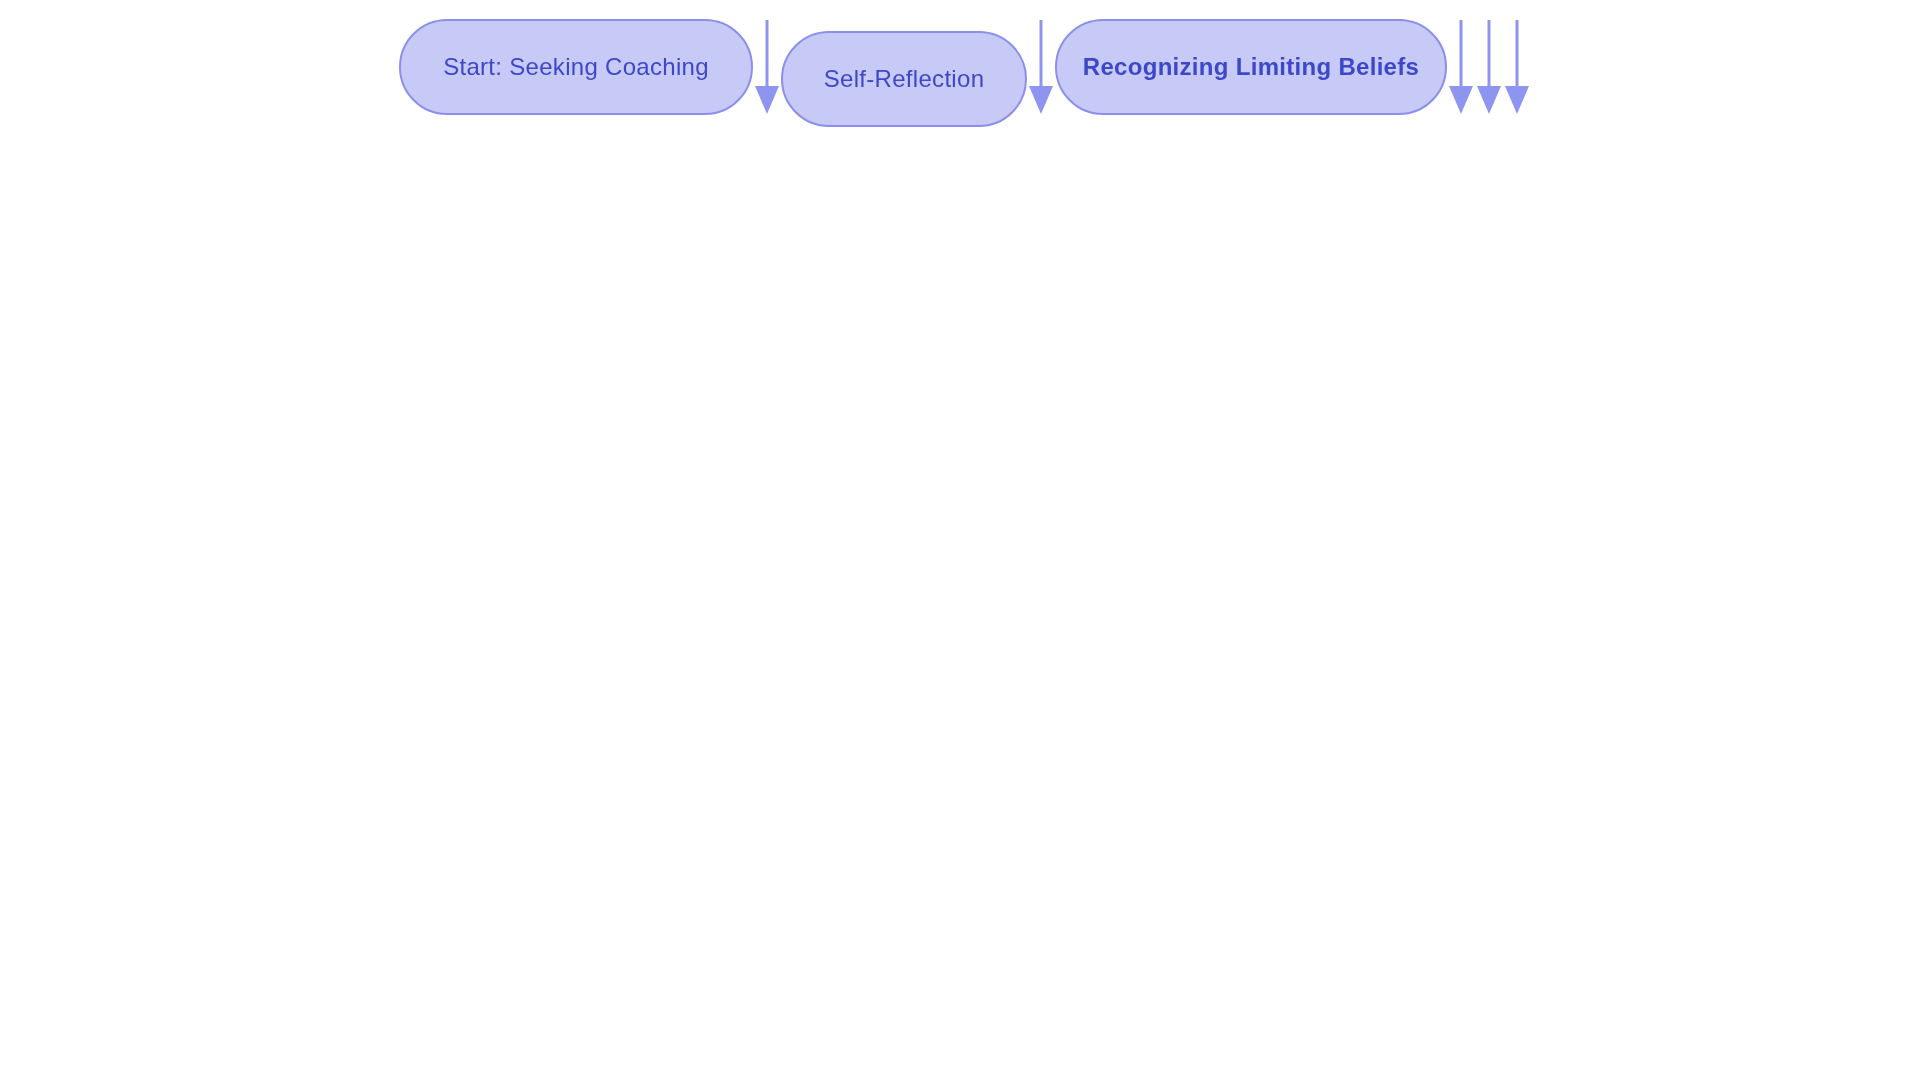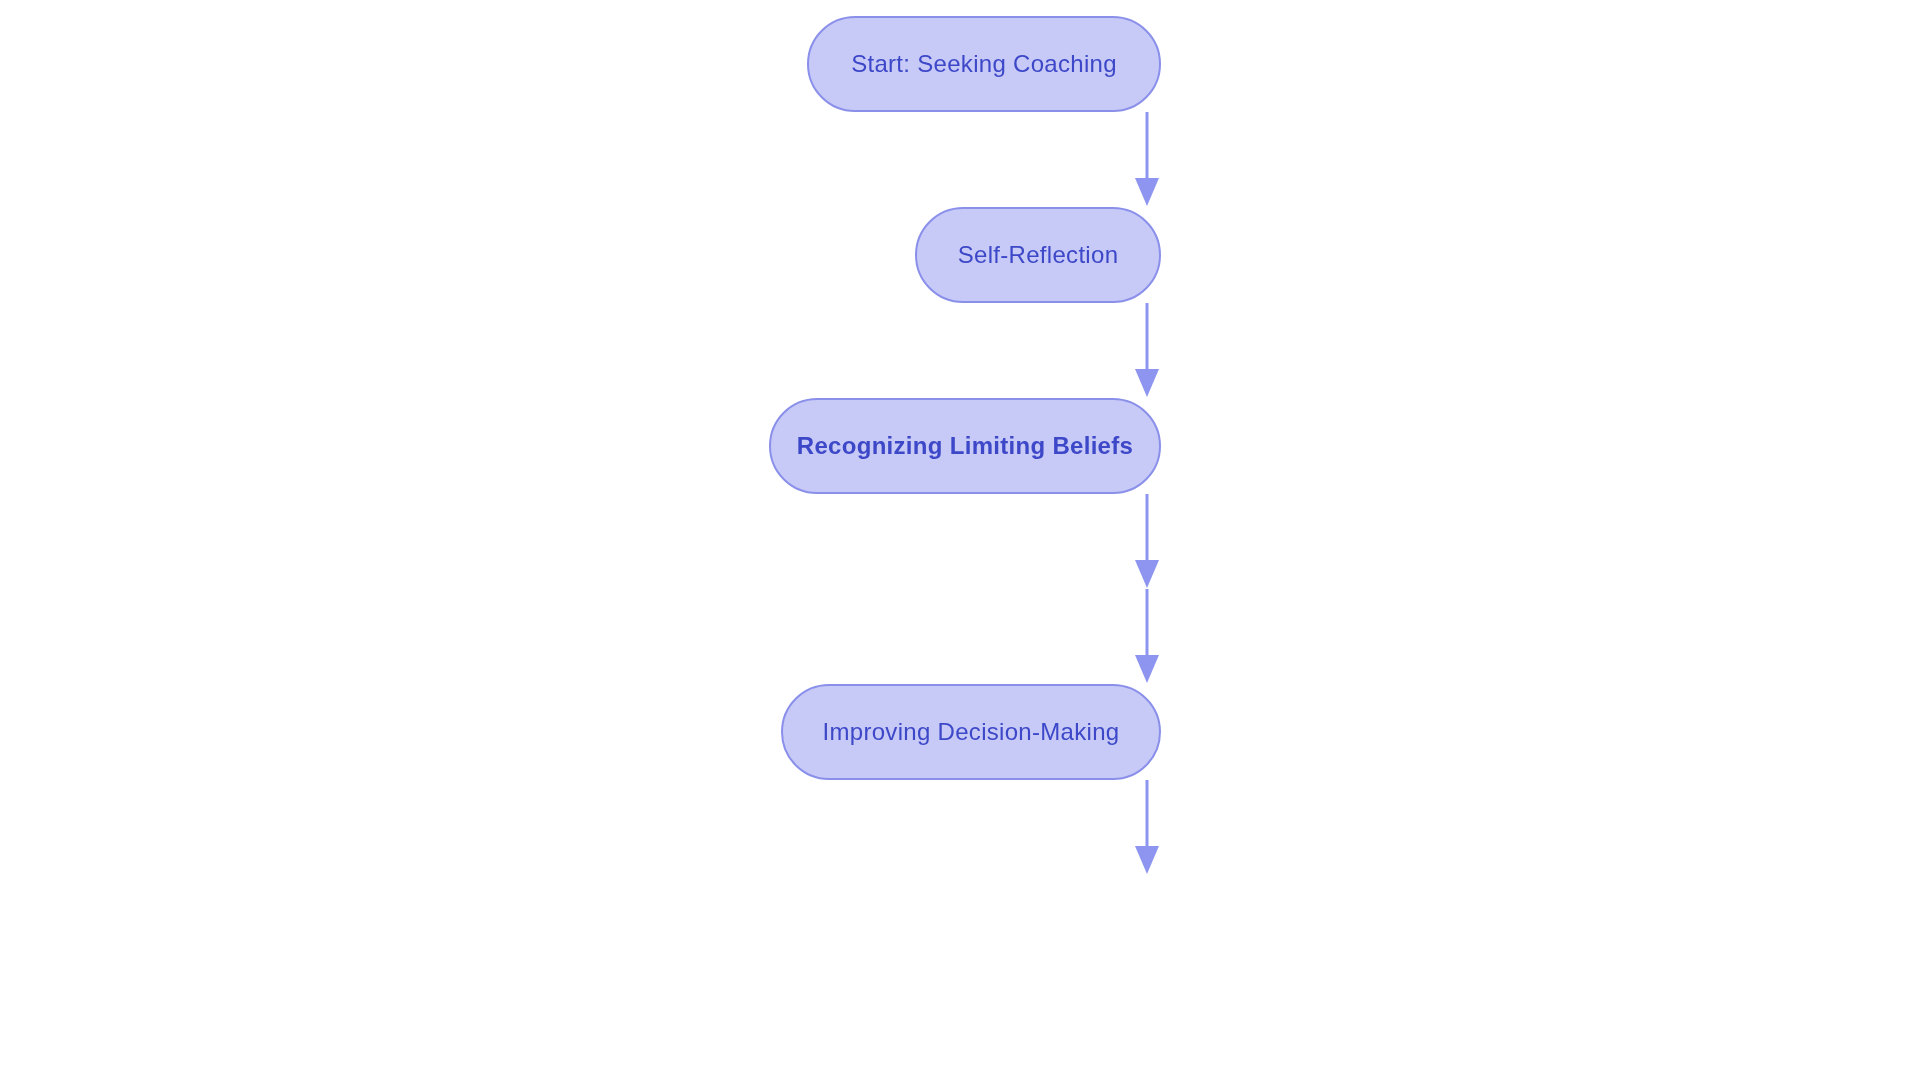--- a/index.html
+++ b/index.html
@@ -12,25 +12,24 @@
     font-family: "Liberation Sans", sans-serif;
   }
   .canvas {
     position: relative;
     width: 1920px;
     height: 1083px;
   }
   .flow-column {
     position: absolute;
     left: 965px;
-    top: 16px;
+    top: 7px;
     transform: translateX(-50%);
     display: flex;
-    flex-direction: column;
-    align-items: flex-end;
+    align-items: center;
   }
   .flow-node {
     height: 96px;
     box-sizing: border-box;
     border-radius: 48px;
     background: var(--node-fill, #c7c9f7);
     border: 2px solid var(--node-border, #8a90ea);
     display: flex;
     align-items: center;
     justify-content: center;
@@ -56,39 +55,36 @@
 
 <div class="canvas">
   <div class="flow-column">
       <div class="flow-node" style="width: 354px;">
     <span class="label">Start: Seeking Coaching</span>
   </div>
       <svg class="flow-arrow" viewBox="0 0 28 95" xmlns="http://www.w3.org/2000/svg">
     <line x1="14" y1="0" x2="14" y2="70" stroke="currentColor" stroke-width="3"></line>
     <polygon points="2,66 26,66 14,94" fill="currentColor"></polygon>
   </svg>
-      <div class="flow-node" style="width: 246px;">
+      <div class="flow-node" style="width: 246px; margin-top: 24px;">
     <span class="label">Self-Reflection</span>
   </div>
       <svg class="flow-arrow" viewBox="0 0 28 95" xmlns="http://www.w3.org/2000/svg">
     <line x1="14" y1="0" x2="14" y2="70" stroke="currentColor" stroke-width="3"></line>
     <polygon points="2,66 26,66 14,94" fill="currentColor"></polygon>
   </svg>
       <div class="flow-node" style="width: 392px; font-weight: bold;">
     <span class="label">Recognizing Limiting Beliefs</span>
   </div>
       <svg class="flow-arrow" viewBox="0 0 28 95" xmlns="http://www.w3.org/2000/svg">
     <line x1="14" y1="0" x2="14" y2="70" stroke="currentColor" stroke-width="3"></line>
     <polygon points="2,66 26,66 14,94" fill="currentColor"></polygon>
   </svg>
       <svg class="flow-arrow" viewBox="0 0 28 95" xmlns="http://www.w3.org/2000/svg">
     <line x1="14" y1="0" x2="14" y2="70" stroke="currentColor" stroke-width="3"></line>
     <polygon points="2,66 26,66 14,94" fill="currentColor"></polygon>
   </svg>
-      <div class="flow-node" style="width: 380px;">
-    <span class="label">Improving Decision-Making</span>
-  </div>
       <svg class="flow-arrow" viewBox="0 0 28 95" xmlns="http://www.w3.org/2000/svg">
     <line x1="14" y1="0" x2="14" y2="70" stroke="currentColor" stroke-width="3"></line>
     <polygon points="2,66 26,66 14,94" fill="currentColor"></polygon>
   </svg>
     </div>
 </div>
 
 </body></html>

